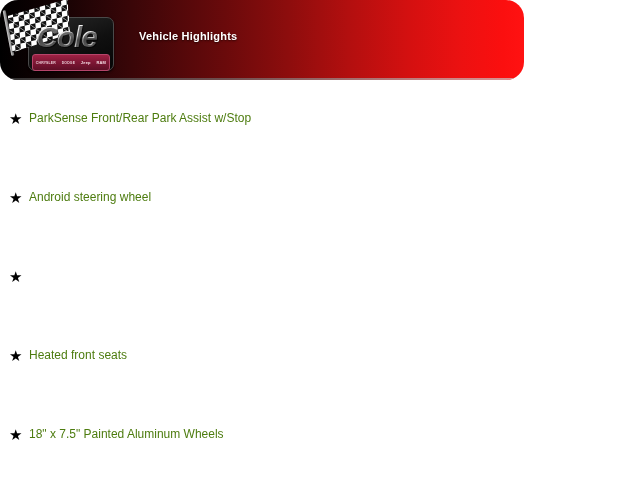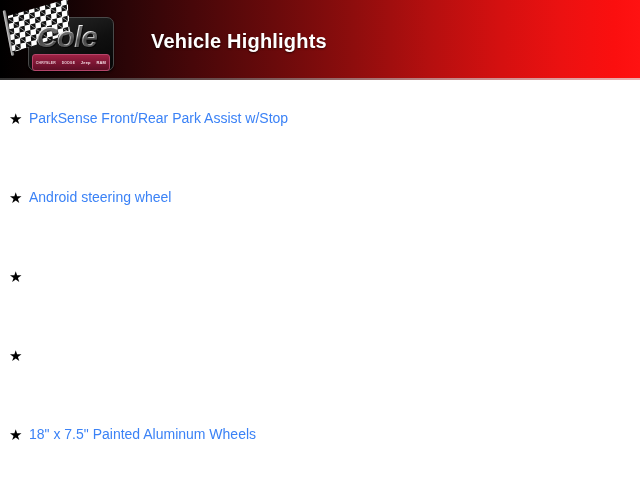--- a/index.html
+++ b/index.html
@@ -11,35 +11,36 @@
     width: 640px;
     height: 480px;
     background: #ffffff;
     font-family: "Liberation Sans", sans-serif;
     overflow: hidden;
   }
 
   
   .header {
     position: relative;
-    width: 640px;
+    width: 524px;
     height: 80px;
     background: linear-gradient(to right,
                 #000000 0%,
                 #120203 10%,
                 #2c0507 20%,
                 #470709 30%,
                 #6a0a0b 43%,
                 #8d0d0d 55%,
                 #b40f0f 67%,
                 #d41010 78%,
                 #ec1111 88%,
                 #fb0f0f 96%,
                 #ff1212 100%);
     overflow: hidden;
+    border-radius: 18px;
   }
   .header-underline {
     position: absolute;
     left: 0;
     bottom: 0;
     width: 640px;
     height: 2px;
     background: linear-gradient(to right,
                 #3b3b3b 0%,
                 #6f5a5a 35%,
@@ -136,23 +137,23 @@
     transform: scale(1);
   }
   .badge-mark.ram {
     font-size: 4px;
     color: #f3dde4;
   }
 
   
   .header-title {
     position: absolute;
-    left: 151px;
+    left: 139px;
     top: 30px;
-    font-size: 20px;
+    font-size: 11px;
     font-weight: bold;
     color: #ffffff;
     letter-spacing: .2px;
     text-shadow: 0 1px 2px rgba(0,0,0,.6);
   }
 
   
   .content {
     position: relative;
     width: 640px;
@@ -177,23 +178,23 @@
   .bullet-star {
     flex: 0 0 auto;
     width: 20px;
     font-size: 15px;
     line-height: 21px;
     color: #000000;
     text-align: left;
   }
   .highlight-text {
     flex: 1 1 auto;
-    font-size: 14px;
+    font-size: 12px;
     line-height: 21px;
-    color: #3b82f6;
+    color: #4d7c0f;
     white-space: nowrap;
   }
 </style>
 </head>
 <body>
 
 <div class="header">
 
   <div class="logo">
     <div class="logo-plate"></div>
@@ -224,20 +225,21 @@
       <span class="bullet-star">★</span>
       <span class="highlight-text">Android steering wheel</span>
     </li>
 
     <li class="highlight-item">
       <span class="bullet-star">★</span>
     </li>
 
     <li class="highlight-item">
       <span class="bullet-star">★</span>
+      <span class="highlight-text">Heated front seats</span>
     </li>
 
     <li class="highlight-item">
       <span class="bullet-star">★</span>
       <span class="highlight-text">18" x 7.5" Painted Aluminum Wheels</span>
     </li>
 
   </ul>
 </div>
 

